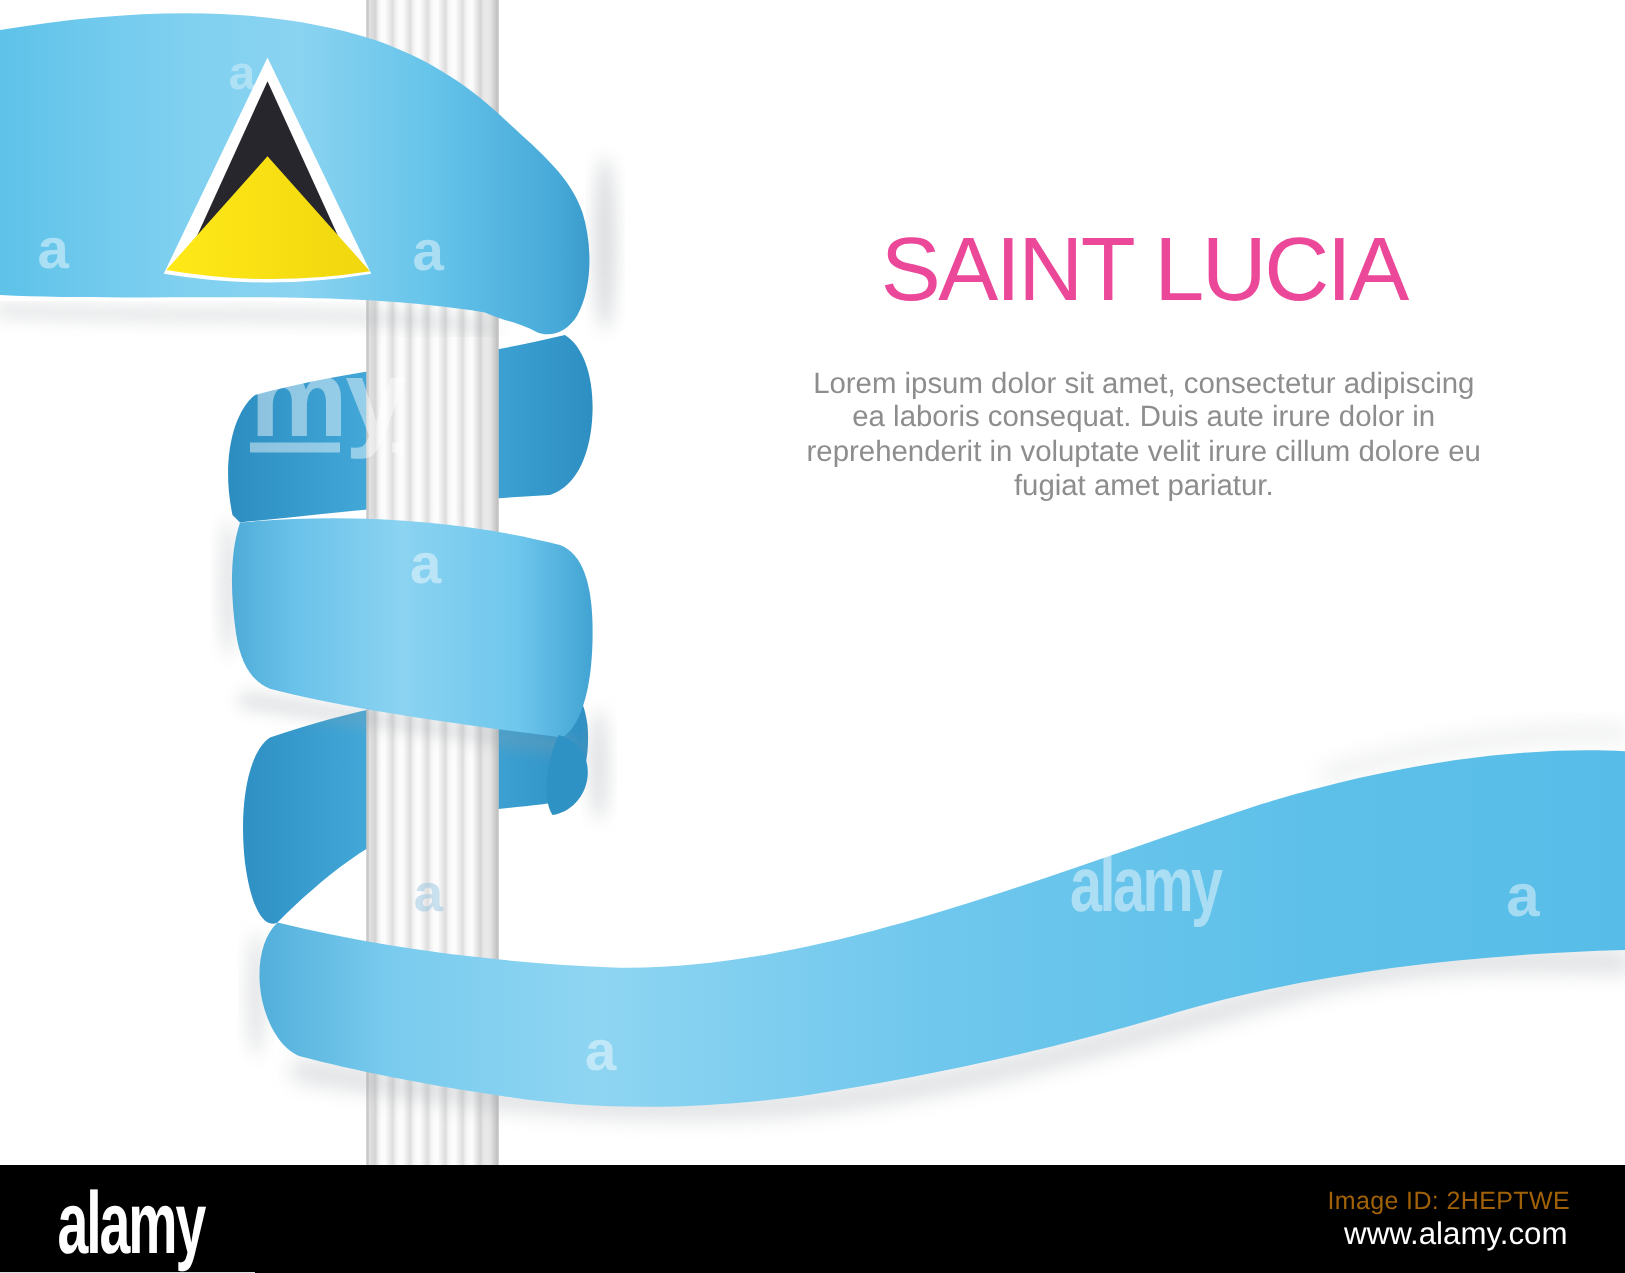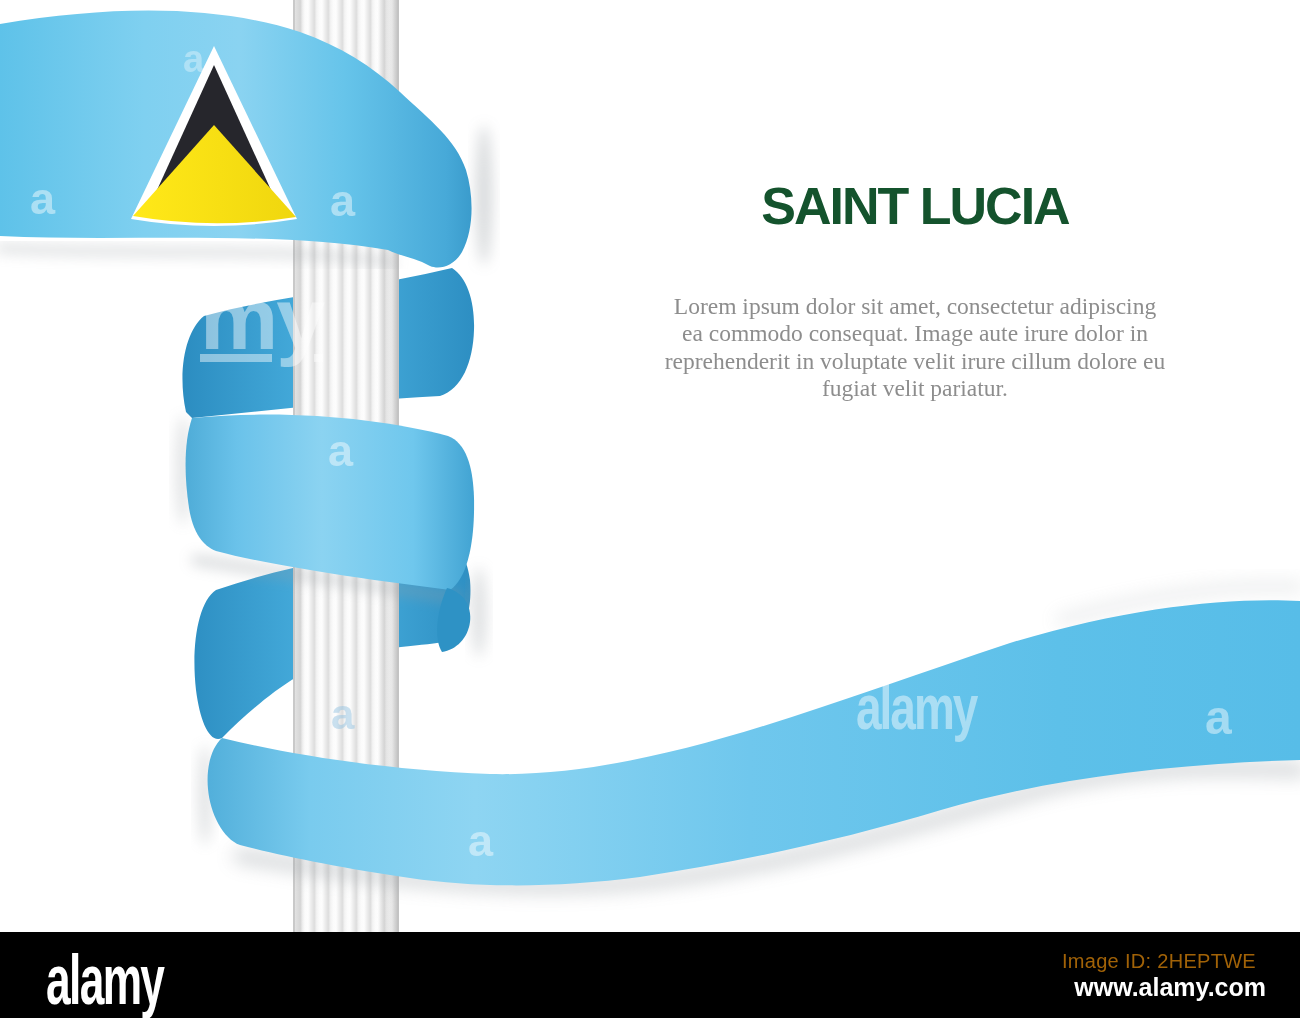--- a/index.html
+++ b/index.html
@@ -18,40 +18,40 @@
   .wm-a3{left:183px;top:40px;font-size:38px;color:rgba(255,255,255,0.35);}
   .wm-my{left:200px;top:275px;font-size:88px;text-decoration:underline;}
   .wm-a4{left:328px;top:428px;font-size:45px;}
   .wm-a5{left:331px;top:694px;font-size:42px;color:rgba(150,195,225,0.5);}
   .wm-a6{left:468px;top:818px;font-size:45px;}
   .wm-a7{left:1205px;top:694px;font-size:48px;}
   .wm-alamy{left:856px;top:676px;font-size:46px;transform:scale(1,1.35);transform-origin:left top;}
   
   .hero-title{
     position:absolute;z-index:3;left:605px;top:180px;width:620px;
-    text-align:center;font-size:52px;font-weight:700;letter-spacing:-2px;
-    color:#14532d;line-height:1;white-space:nowrap;
+    text-align:center;font-size:72px;font-weight:400;letter-spacing:-2px;
+    color:#ec4899;line-height:1;white-space:nowrap;
   }
   .hero-body{
     position:absolute;z-index:3;left:605px;top:293px;width:620px;
-    text-align:center;font-size:23.5px;line-height:27.4px;color:#8d8d8d;font-family:Liberation Serif, serif;
+    text-align:center;font-size:23.5px;line-height:27.4px;color:#8d8d8d;
   }
   
   .footer-bar{
     position:absolute;z-index:4;left:0;top:932px;width:1300px;height:86px;background:#000000;
   }
   .footer-logo{
     position:absolute;left:46px;top:944px;color:#ffffff;font-size:54px;font-weight:700;
     letter-spacing:-2px;line-height:1;transform:scale(0.82,1.3);transform-origin:left top;z-index:5;
   }
   .footer-image-id{
     position:absolute;right:44px;top:950px;color:#a16207;font-size:20px;letter-spacing:0.3px;z-index:5;
   }
   .footer-site{
-    position:absolute;right:34px;top:973px;color:#ffffff;font-size:25px;font-weight:700;z-index:5;
+    position:absolute;right:46px;top:973px;color:#ffffff;font-size:25px;font-weight:400;z-index:5;
   }
 </style>
 </head>
 <body>
 
 <div class="canvas">
 
   <svg class="art" viewBox="0 0 1300 1018" xmlns="http://www.w3.org/2000/svg">
     <defs>
       <filter id="b7" x="-50%" y="-50%" width="200%" height="200%">
@@ -157,23 +157,23 @@
   <span class="wm wm-my">my</span>
   <span class="wm wm-a4">a</span>
   <span class="wm wm-a5">a</span>
   <span class="wm wm-a6">a</span>
   <span class="wm wm-alamy">alamy</span>
   <span class="wm wm-a7">a</span>
 
   <div class="hero-title">SAINT LUCIA</div>
   <div class="hero-body">
     <div>Lorem ipsum dolor sit amet, consectetur adipiscing</div>
-    <div>ea commodo consequat. Image aute irure dolor in</div>
+    <div>ea laboris consequat. Duis aute irure dolor in</div>
     <div>reprehenderit in voluptate velit irure cillum dolore eu</div>
-    <div>fugiat velit pariatur.</div>
+    <div>fugiat amet pariatur.</div>
   </div>
 
   <div class="footer-bar"></div>
   <div class="footer-logo">alamy</div>
   <div class="footer-image-id">Image ID: 2HEPTWE</div>
   <div class="footer-site">www.alamy.com</div>
 
 </div>
 
 </body></html>

